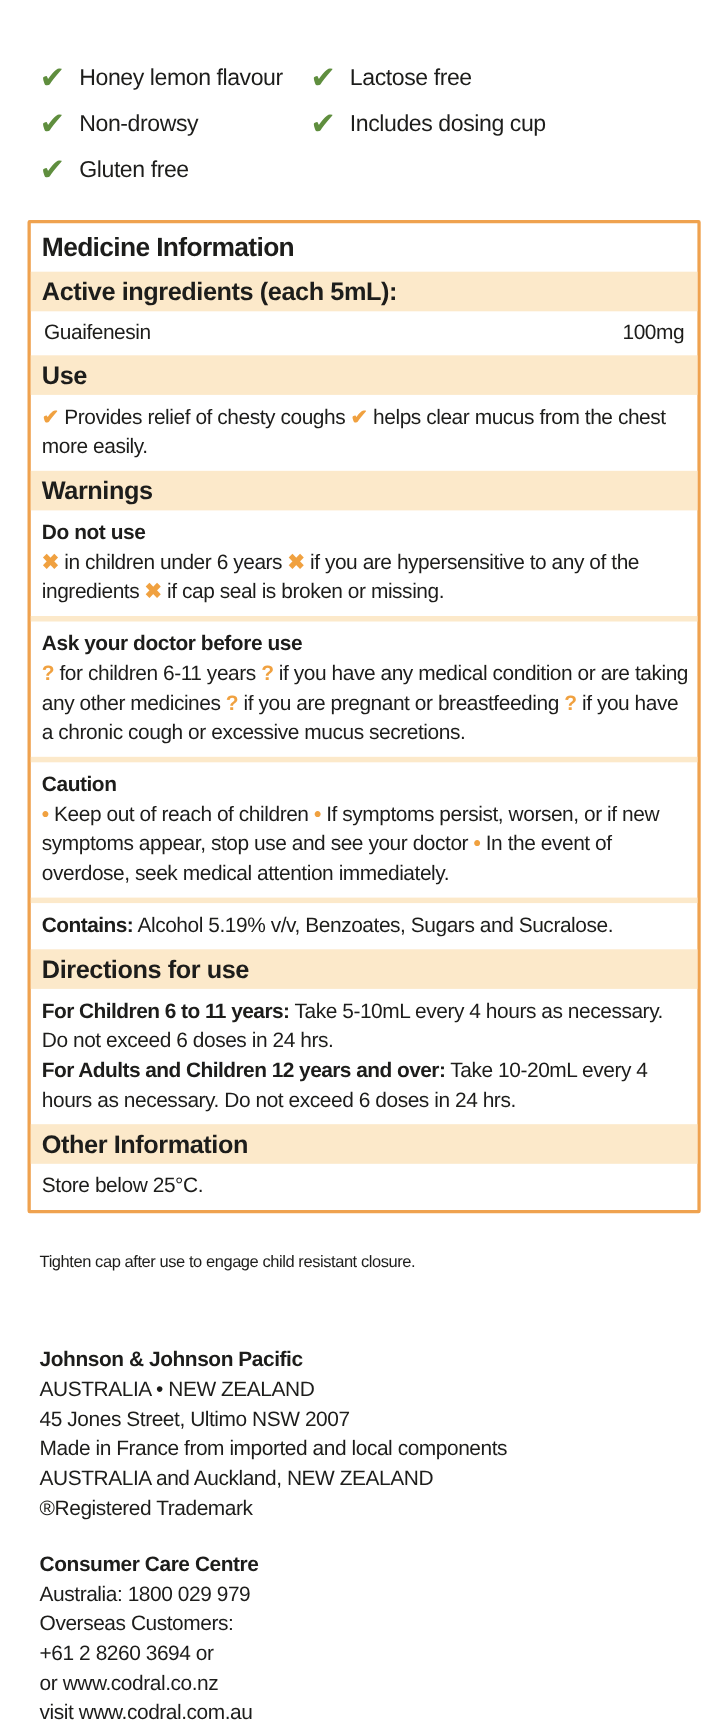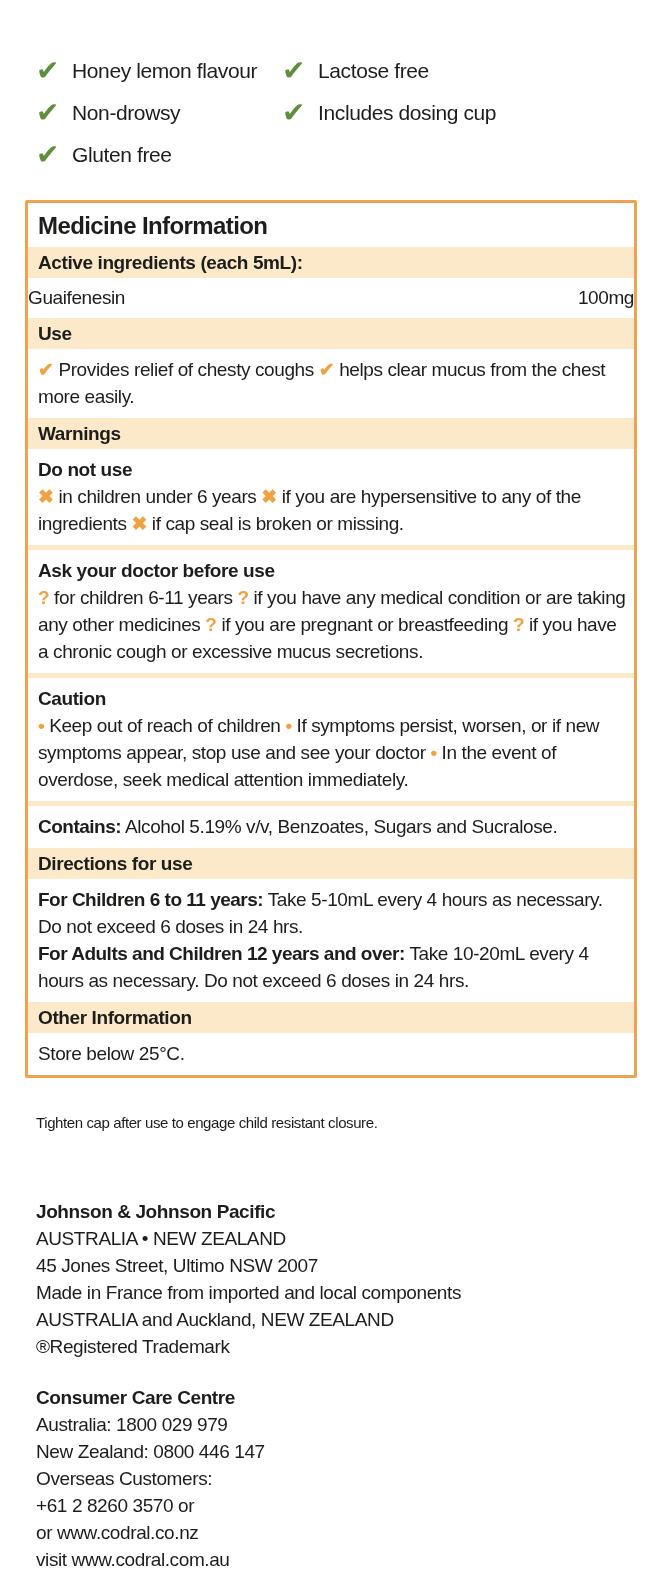--- a/index.html
+++ b/index.html
@@ -18,23 +18,23 @@
   
   .features{display:flex;padding:50px 0 0 36px;}
   .feat-col{display:flex;flex-direction:column;}
   .feat-col.left{width:246px;}
   .feature-item{display:flex;align-items:center;height:42px;font-size:21px;white-space:nowrap;}
   .check-glyph{color:var(--green);font-size:28px;margin-right:13px;line-height:1;}
 
   
   .mi-box{margin:24px 25px 16px 25px;border:3px solid var(--accent);border-radius:2px;background:#fff;}
   .mi-title{font-size:24px;font-weight:bold;padding:9px 10px 7px 10px;letter-spacing:-0.6px;}
-  .band{background:var(--band);font-weight:bold;font-size:19px;padding:5px 10px 4px 10px;}
+  .band{background:var(--band);font-weight:bold;font-size:23px;padding:5px 10px 4px 10px;}
   .row{padding:7px 4px 8px 10px;font-size:19px;line-height:27px;}
-  .ingredient-row{display:flex;justify-content:space-between;padding:9px 0;font-size:19px;text-align:right;}
+  .ingredient-row{display:flex;justify-content:space-between;padding:9px 12px;font-size:19px;text-align:right;}
   .divider{height:5px;background:var(--band);}
   .sub-heading{font-weight:bold;font-size:19px;line-height:27px;}
   .sym{color:var(--orange);font-weight:bold;}
   b.inline-label{letter-spacing:-0.5px;}
 
   
   .cap-note{margin:32px 30px 0 36px;font-size:15px;line-height:26px;}
   .footer-block{margin:62px 30px 0 36px;font-size:19px;line-height:27px;}
   .footer-block.consumer{margin-top:24px;}
   .block-heading{font-weight:bold;}
@@ -132,22 +132,21 @@
         <div>Made in France from imported and local components</div>
         <div>AUSTRALIA and Auckland, NEW ZEALAND</div>
         <div>®Registered Trademark</div>
       </div>
   </div>
 
   <div class="footer-block consumer">
     <div class="block-heading">Consumer Care Centre</div>
     <div>
         <div>Australia: 1800 029 979</div>
-        <div>New Zealand: 0800 446 147</div>
         <div>Overseas Customers:</div>
-        <div>+61 2 8260 3570 or</div>
+        <div>+61 2 8260 3694 or</div>
         <div>or www.codral.co.nz</div>
         <div>visit www.codral.com.au</div>
       </div>
   </div>
 
   <div class="black-bar"></div>
 </div>
 
 </body></html>

